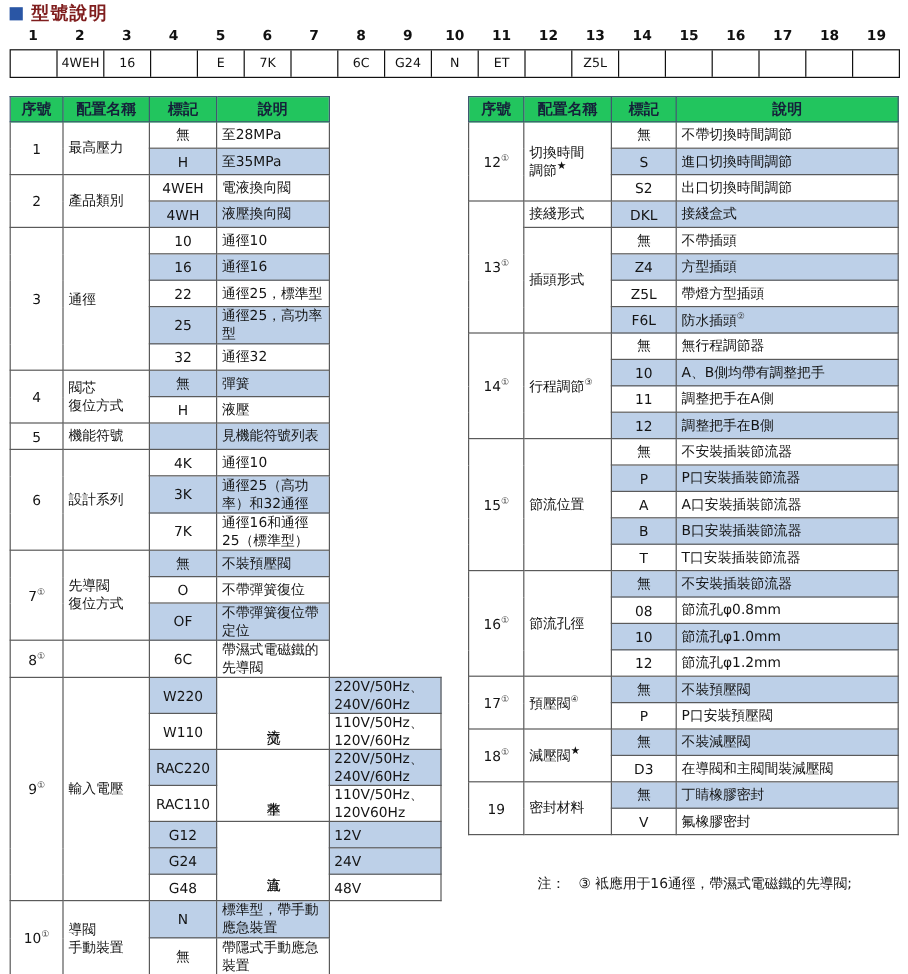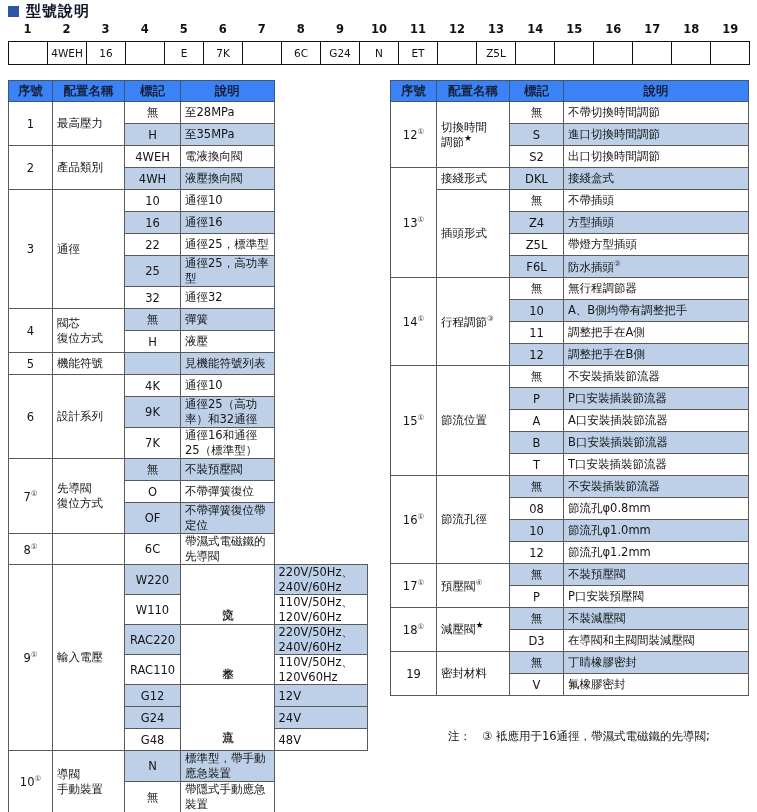--- a/index.html
+++ b/index.html
@@ -15,21 +15,21 @@
 
   
   .title-row {
     position: absolute; left: 8px; top: 4px;
     display: flex; align-items: center; gap: 7px;
   }
   .title-marker {
     width: 11px; height: 11px; background: #2a56a5; display: block;
   }
   .title-text {
-    font-size: 15px; font-weight: bold; color: #0f172a;
+    font-size: 15px; font-weight: bold; color: #7f1d1d;
     letter-spacing: 1px; line-height: 1;
   }
 
   
   .code-numbers {
     position: absolute; left: 8px; top: 22px;
     width: 742px; display: flex;
   }
   .code-numbers span {
     flex: 1 1 0; text-align: center;
@@ -59,21 +59,21 @@
 
   .tbl td, .tbl th {
     border: 1px solid #5a5a5a;
     padding: 0 4px;
     height: 22px;
     font-weight: normal;
     color: #141414;
     vertical-align: middle;
   }
   .tbl thead th {
-    background: #3b82f6;
+    background: #22c55e;
     color: #15213a;
     font-weight: bold;
     text-align: center;
     font-size: 12.5px;
     border-color: #3f586f;
     height: 21px;
   }
   .shade { background: #bdd0e8; }
 
   .c-seq  { text-align: center; }
@@ -233,21 +233,21 @@
           <td class="c-mark shade" colspan="1"></td>
           <td class="c-desc shade">見機能符號列表</td>
         </tr>
         <tr>
           <td class="c-seq" rowspan="3">6</td>
           <td class="c-name" rowspan="3">設計系列</td>
           <td class="c-mark">4K</td>
           <td class="c-desc">通徑10</td>
         </tr>
         <tr>
-          <td class="c-mark shade">9K</td>
+          <td class="c-mark shade">3K</td>
           <td class="c-desc shade">通徑25（高功率）和32通徑</td>
         </tr>
         <tr>
           <td class="c-mark">7K</td>
           <td class="c-desc">通徑16和通徑25（標準型）</td>
         </tr>
         <tr>
           <td class="c-seq" rowspan="3">7<sup class="note">①</sup></td>
           <td class="c-name" rowspan="3">先導閥<br>復位方式</td>
           <td class="c-mark shade">無</td>

